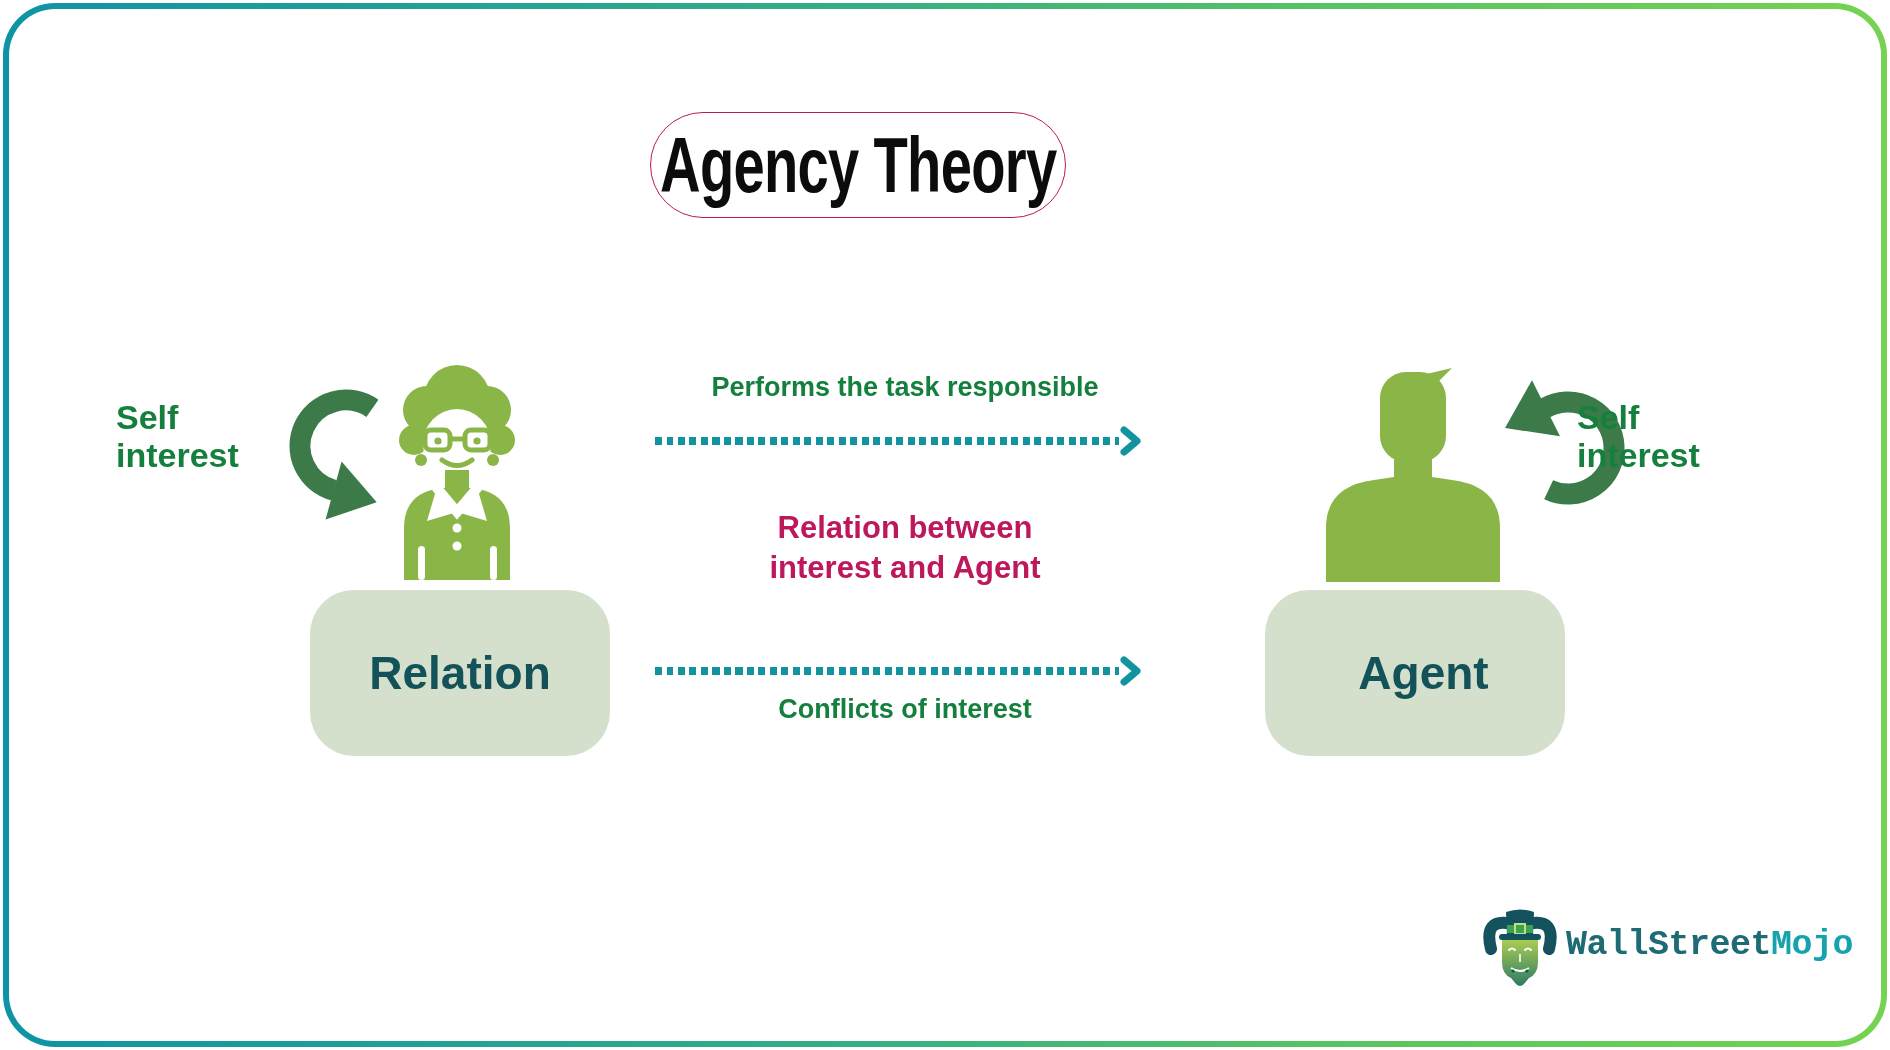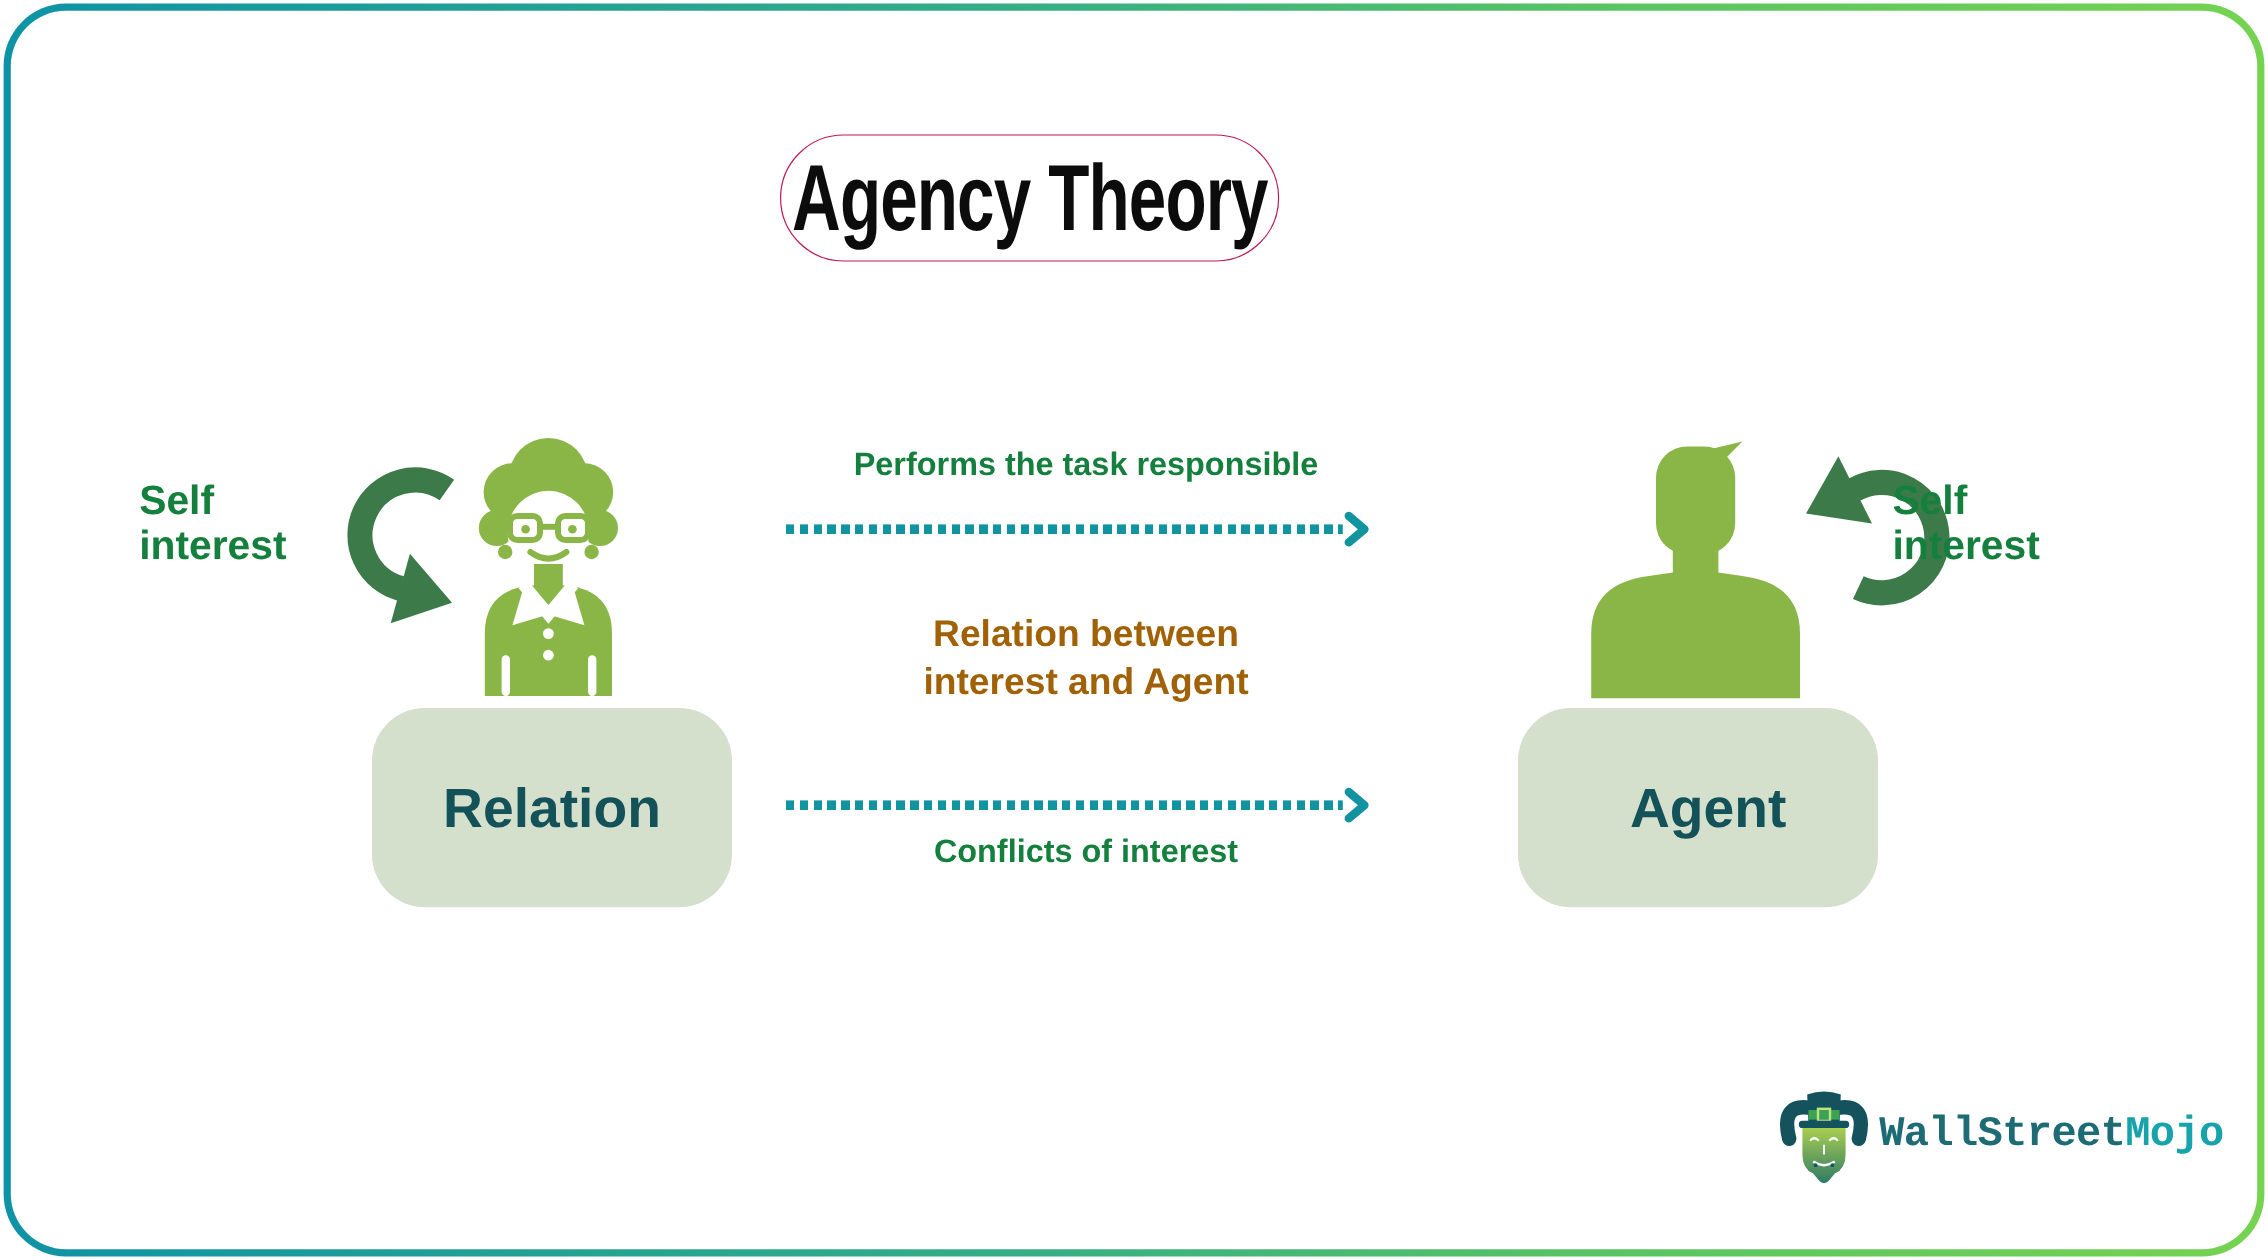--- a/index.html
+++ b/index.html
@@ -15,21 +15,21 @@
 
   
   .title-capsule { position:absolute; left:650px; top:112px; width:416px; height:106px;
                    border:1px solid #be185d; border-radius:53px;
                    display:flex; align-items:center; justify-content:center; background:#fff; }
   .title-capsule .title-text { font-size:78px; font-weight:700; color:#0c0c0c;
                    letter-spacing:-1px; transform:scale(0.72,1); white-space:nowrap; }
 
   
   .lbl-dark { color:#15803d; font-weight:700; }
-  .lbl-teal { color:#a16207; font-weight:700; }
+  .lbl-teal { color:#be185d; font-weight:700; }
 
   .self-interest { position:absolute; width:200px; text-align:left;
                    font-size:34px; line-height:38px; }
   .self-interest.left  { left:116px; top:398px; }
   .self-interest.right { left:1577px; top:398px; }
 
   .mid-label { position:absolute; left:655px; width:500px; text-align:center; }
   .performs  { top:372px; font-size:27px; }
   .relation  { top:508px; font-size:31px; line-height:40px; }
   .conflicts { top:694px; font-size:27px; }

